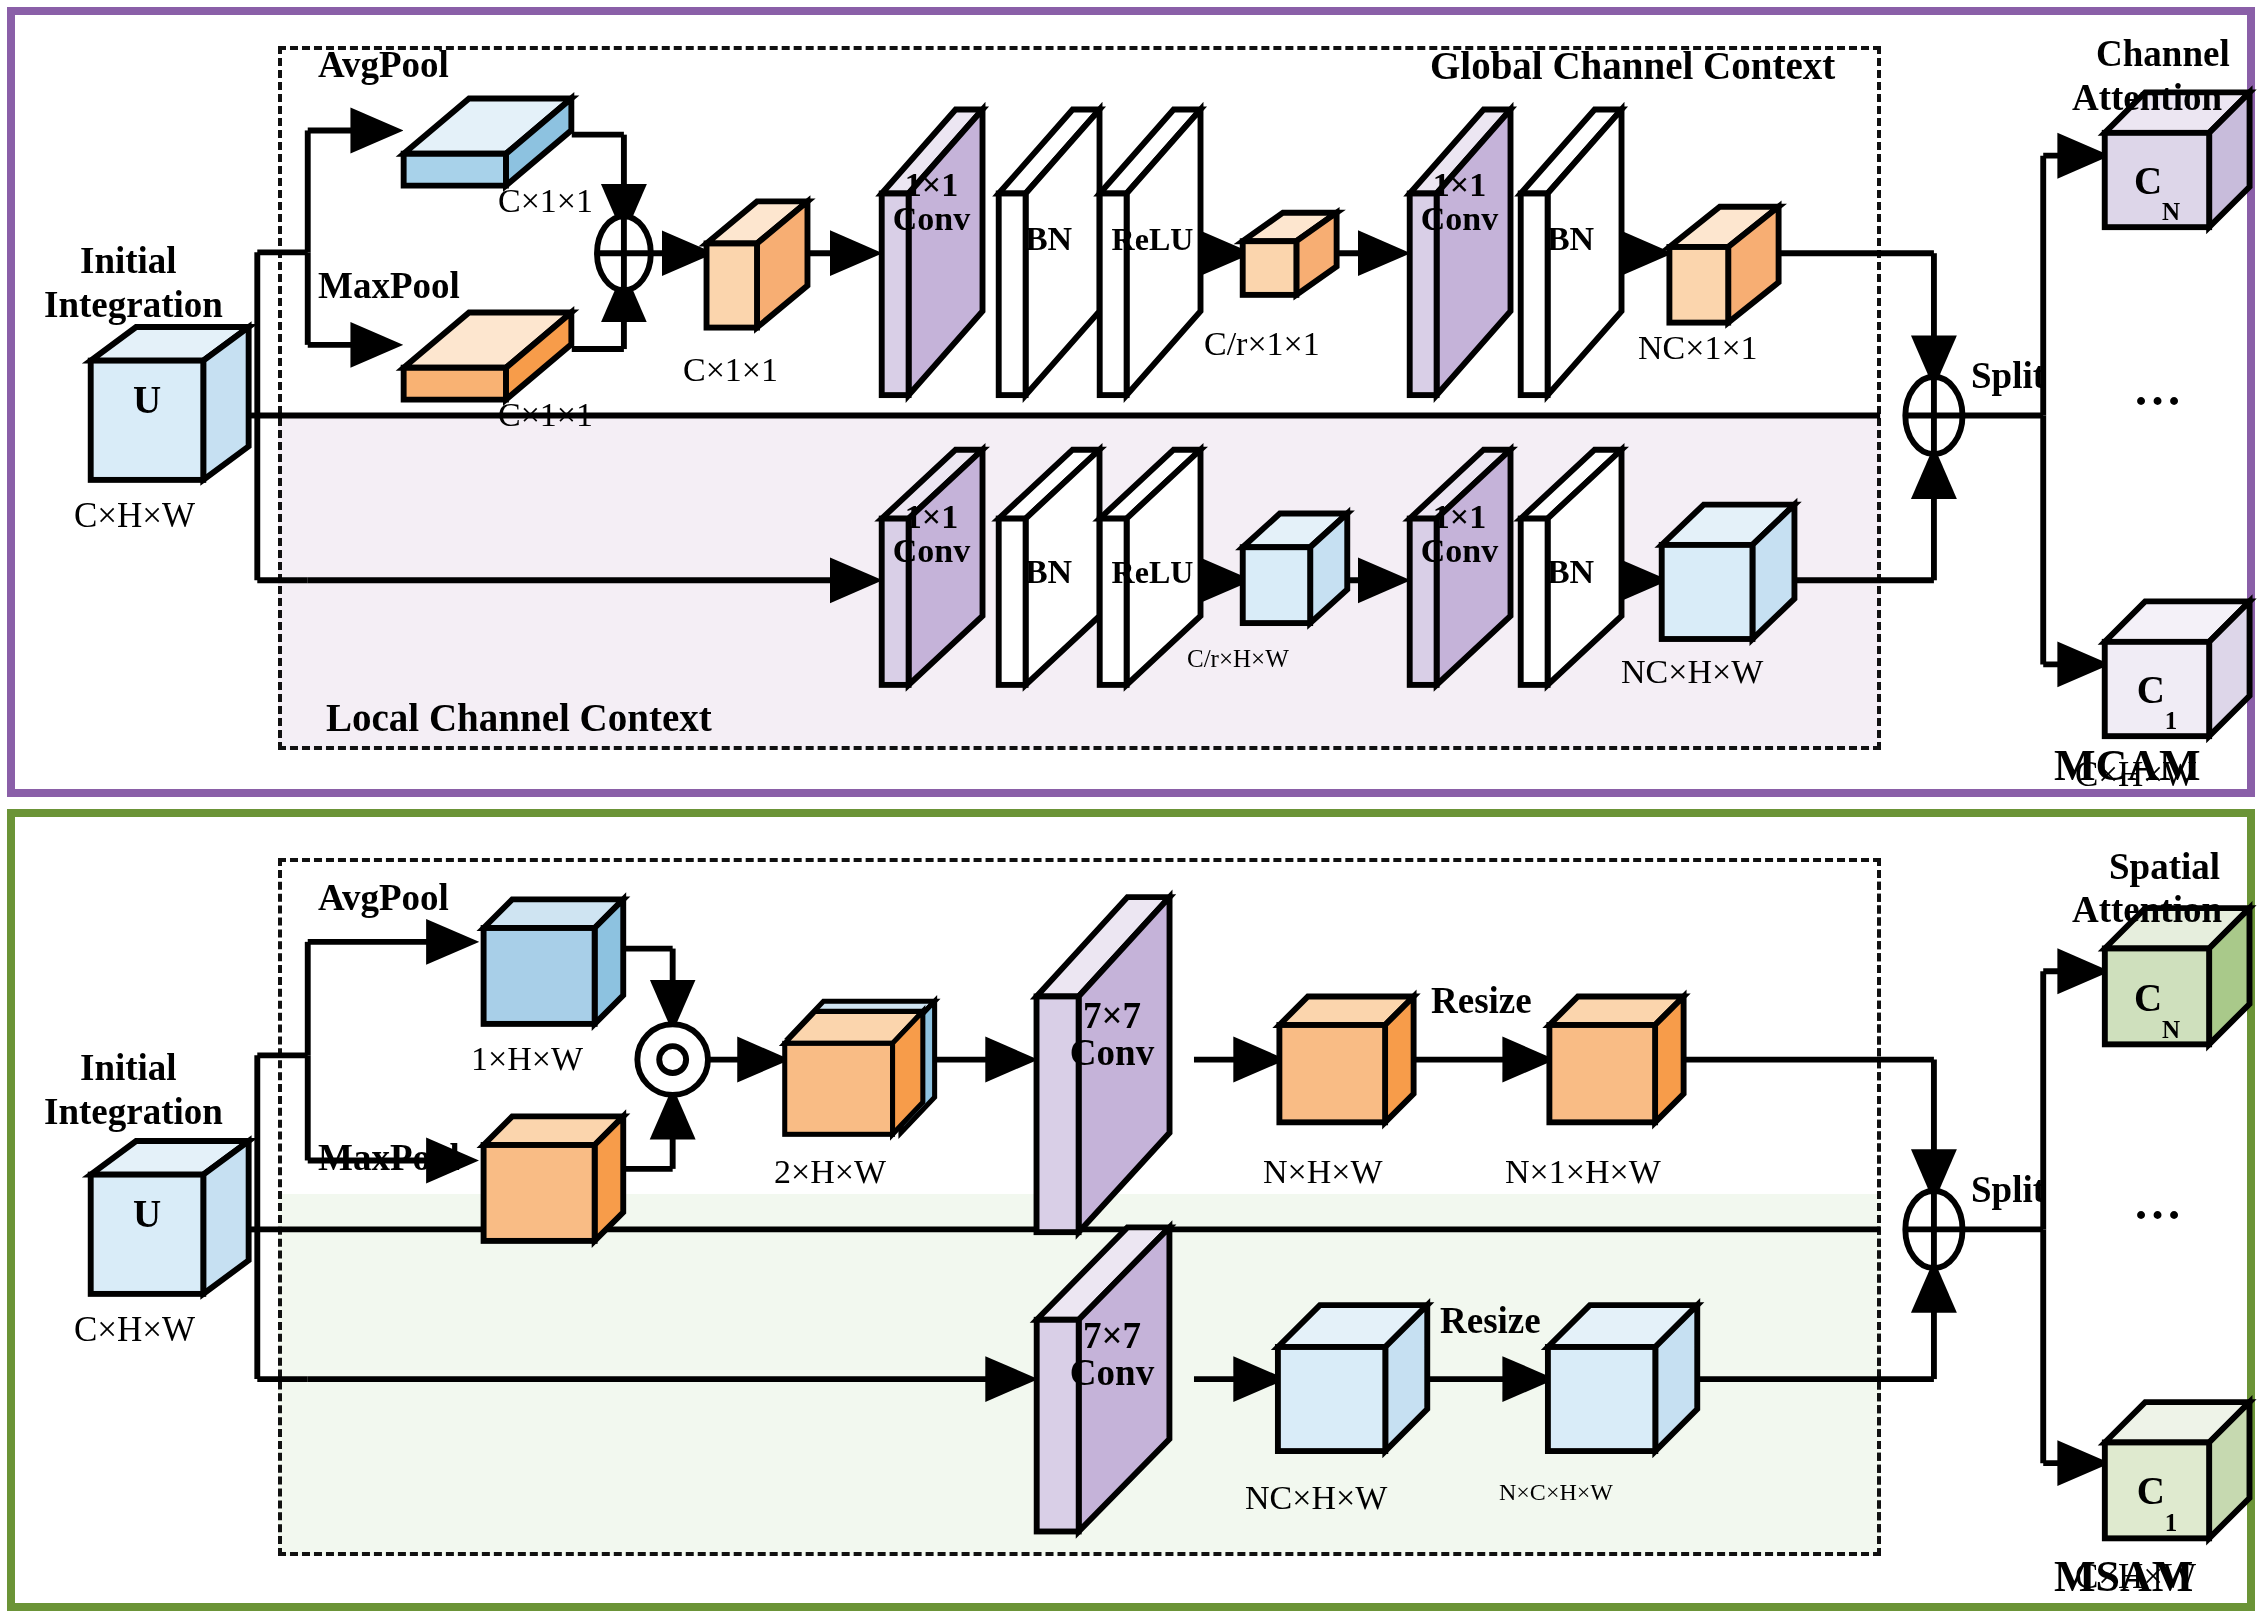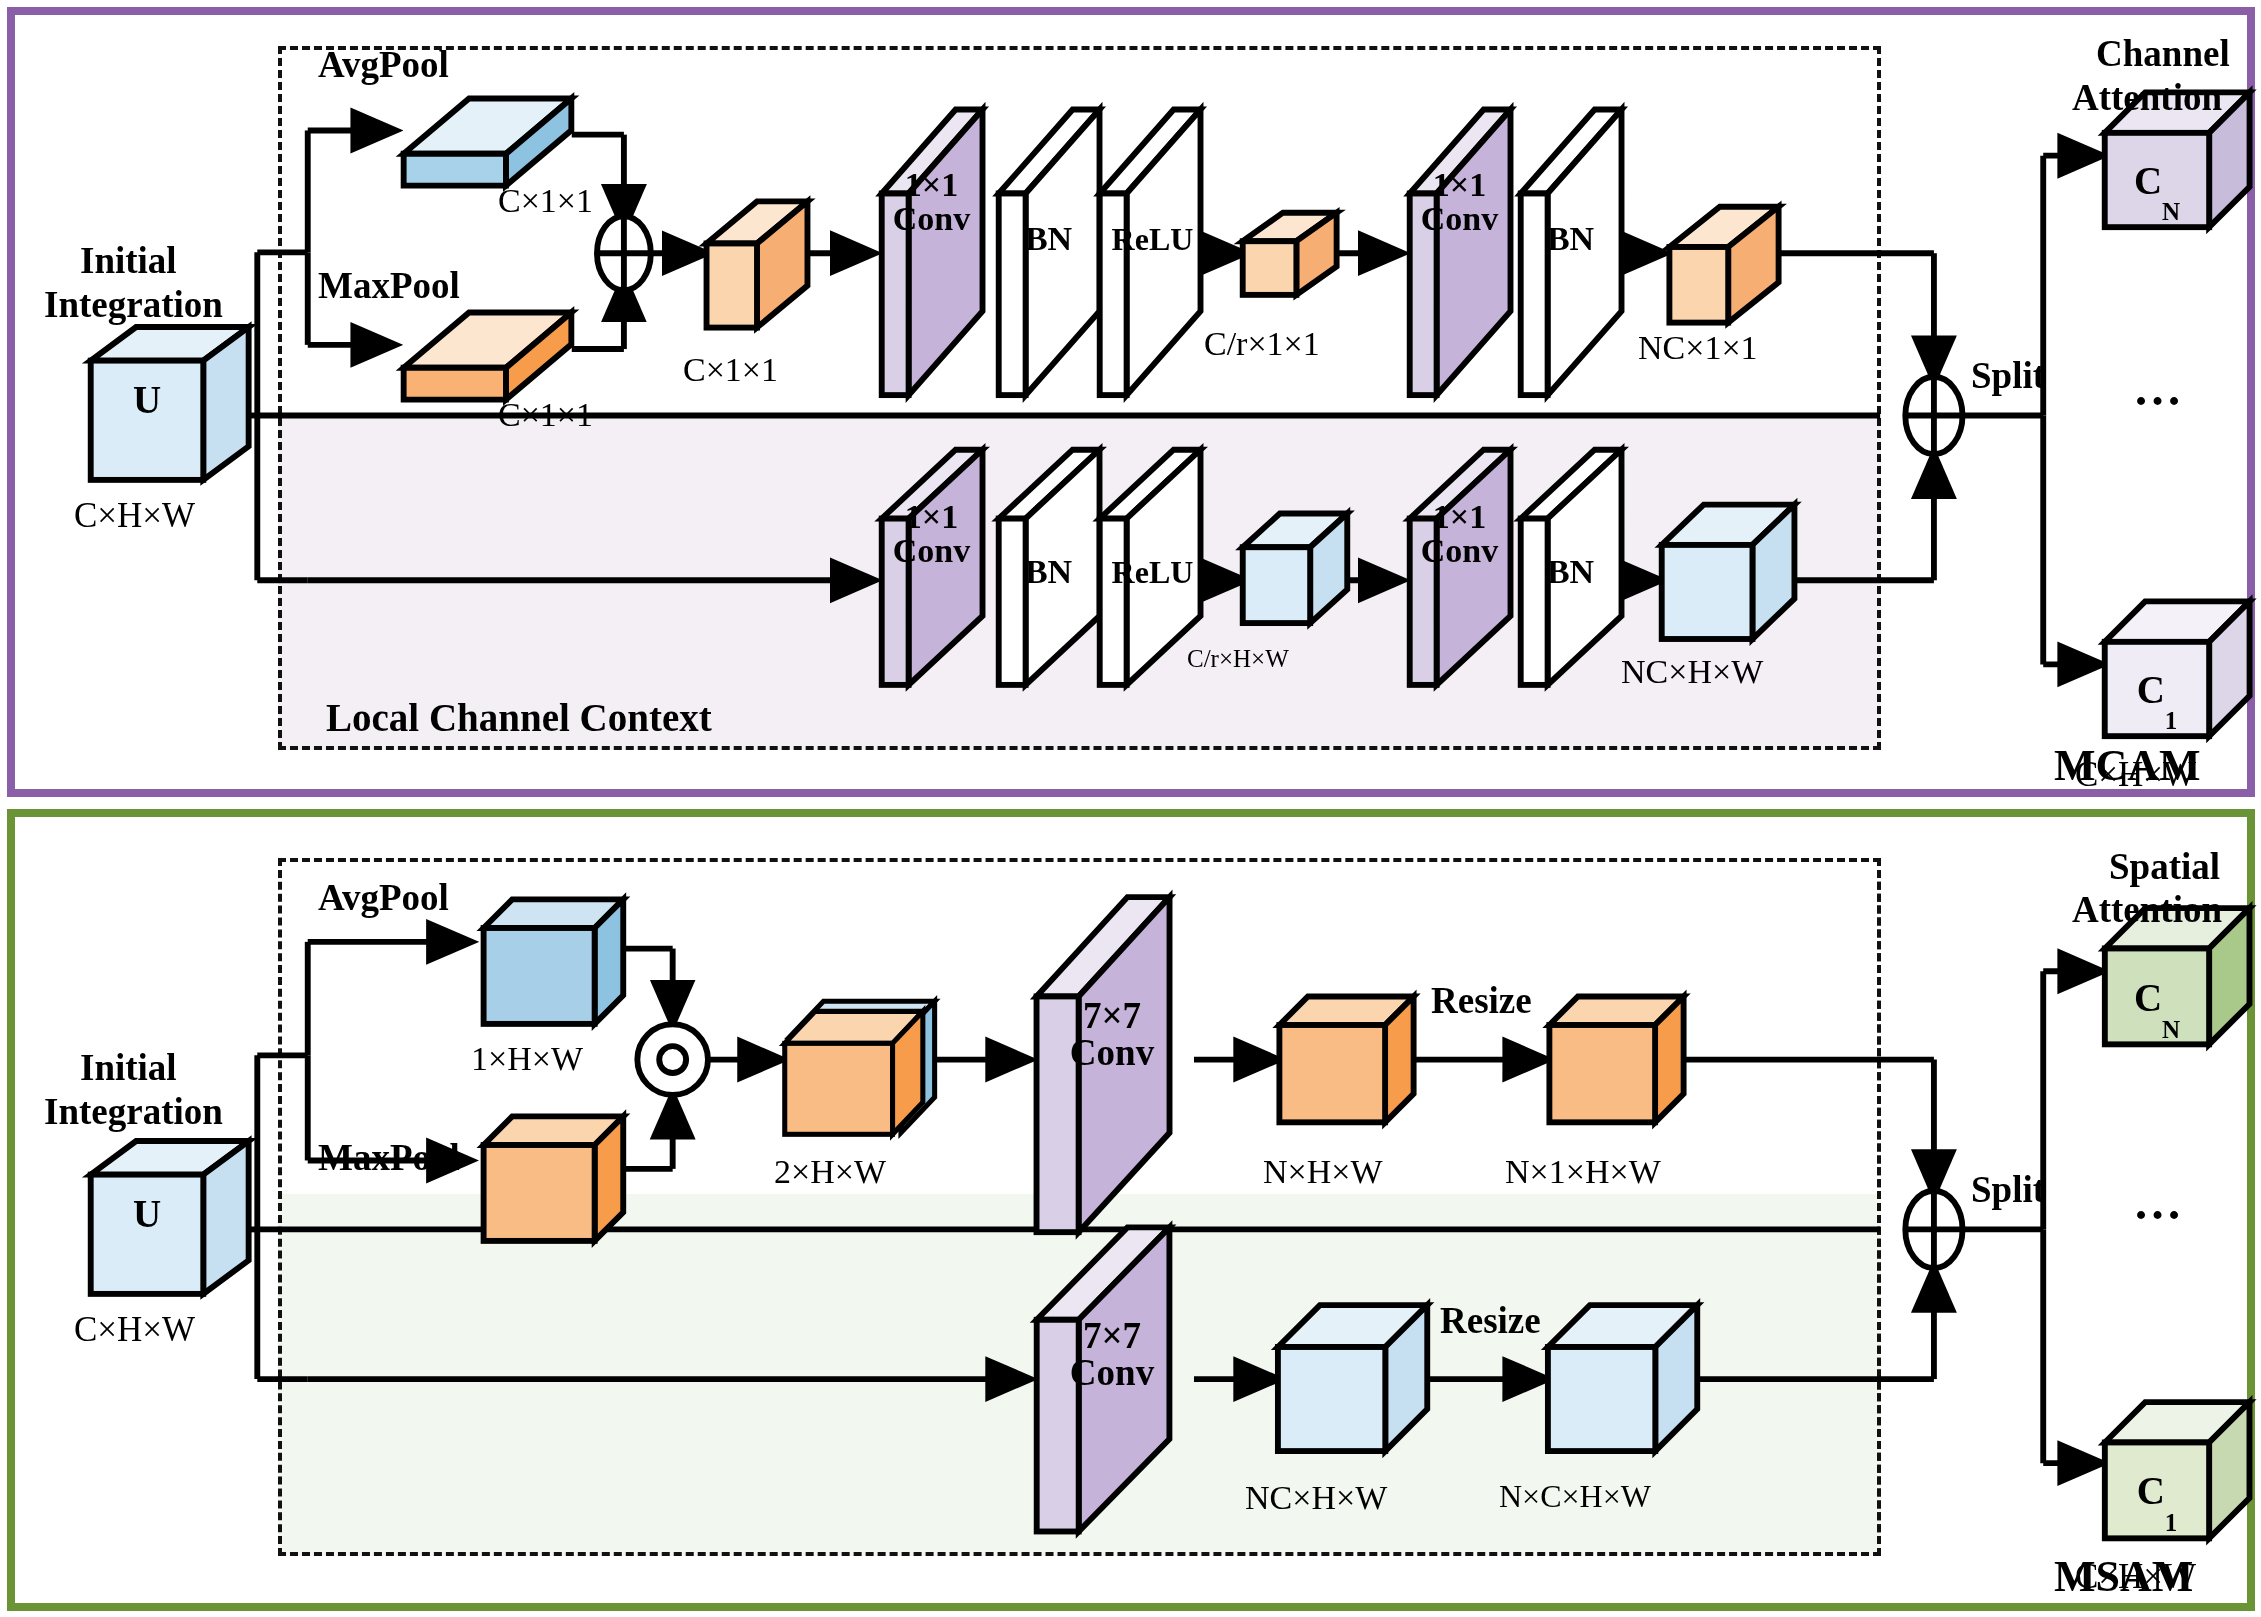--- a/index.html
+++ b/index.html
@@ -363,20 +363,21 @@
   <div class="lbl bold" style="left:44px;top:286px;font-size:37px;">Integration</div>
   <div class="lbl dim" style="left:74px;top:498px;font-size:35px;">C×H×W</div>
 
   <div class="lbl bold" style="left:318px;top:46px;font-size:37px;">AvgPool</div>
   <div class="lbl dim" style="left:498px;top:183px;font-size:34px;">C×1×1</div>
   <div class="lbl bold" style="left:318px;top:267px;font-size:37px;">MaxPool</div>
   <div class="lbl dim" style="left:498px;top:397px;font-size:34px;">C×1×1</div>
   <div class="lbl dim" style="left:683px;top:352px;font-size:34px;">C×1×1</div>
   <div class="lbl dim" style="left:1204px;top:326px;font-size:34px;">C/r×1×1</div>
   <div class="lbl dim" style="left:1638px;top:330px;font-size:34px;text-align:center;">NC×1×1</div>
+  <div class="lbl bold" style="left:1430px;top:46px;font-size:39px;">Global Channel Context</div>
 
   <div class="lbl dim" style="left:1187px;top:646px;font-size:25px;">C/r×H×W</div>
   <div class="lbl dim" style="left:1621px;top:654px;font-size:34px;">NC×H×W</div>
   <div class="lbl bold" style="left:326px;top:698px;font-size:39px;">Local Channel Context</div>
 
   <div class="lbl bold" style="left:1971px;top:357px;font-size:37px;">Split</div>
 
   <div class="lbl bold" style="left:2096px;top:35px;font-size:37px;">Channel</div>
   <div class="lbl bold" style="left:2072px;top:79px;font-size:37px;">Attention</div>
   <div class="lbl bold" style="left:2133px;top:363px;font-size:49px;letter-spacing:4.2px;">…</div>
@@ -507,21 +508,21 @@
   <div class="lbl bold" style="left:318px;top:879px;font-size:37px;">AvgPool</div>
   <div class="lbl bold" style="left:318px;top:1139px;font-size:37px;">MaxPool</div>
   <div class="lbl dim" style="left:471px;top:1041px;font-size:34px;">1×H×W</div>
   <div class="lbl dim" style="left:774px;top:1154px;font-size:34px;">2×H×W</div>
   <div class="lbl dim" style="left:1263px;top:1154px;font-size:34px;">N×H×W</div>
   <div class="lbl bold" style="left:1431px;top:982px;font-size:37px;">Resize</div>
   <div class="lbl dim" style="left:1505px;top:1154px;font-size:34px;">N×1×H×W</div>
 
   <div class="lbl dim" style="left:1245px;top:1480px;font-size:34px;">NC×H×W</div>
   <div class="lbl bold" style="left:1440px;top:1302px;font-size:37px;">Resize</div>
-  <div class="lbl dim" style="left:1499px;top:1480px;font-size:32px;">N×C×H×W</div>
+  <div class="lbl dim" style="left:1499px;top:1480px;font-size:24px;">N×C×H×W</div>
 
   <div class="lbl bold" style="left:1971px;top:1171px;font-size:37px;">Split</div>
 
   <div class="lbl bold" style="left:2109px;top:848px;font-size:37px;">Spatial</div>
   <div class="lbl bold" style="left:2072px;top:891px;font-size:37px;">Attention</div>
   <div class="lbl bold" style="left:2133px;top:1177px;font-size:49px;letter-spacing:4.2px;">…</div>
   <div class="lbl dim" style="left:2075px;top:1559px;font-size:35px;">C×H×W</div>
 
   <div class="lbl bold" style="left:2043px;top:740px;font-size:0px;"></div>
   <div class="lbl bold" style="left:2035px;top:740px;font-size:0px;"></div>

